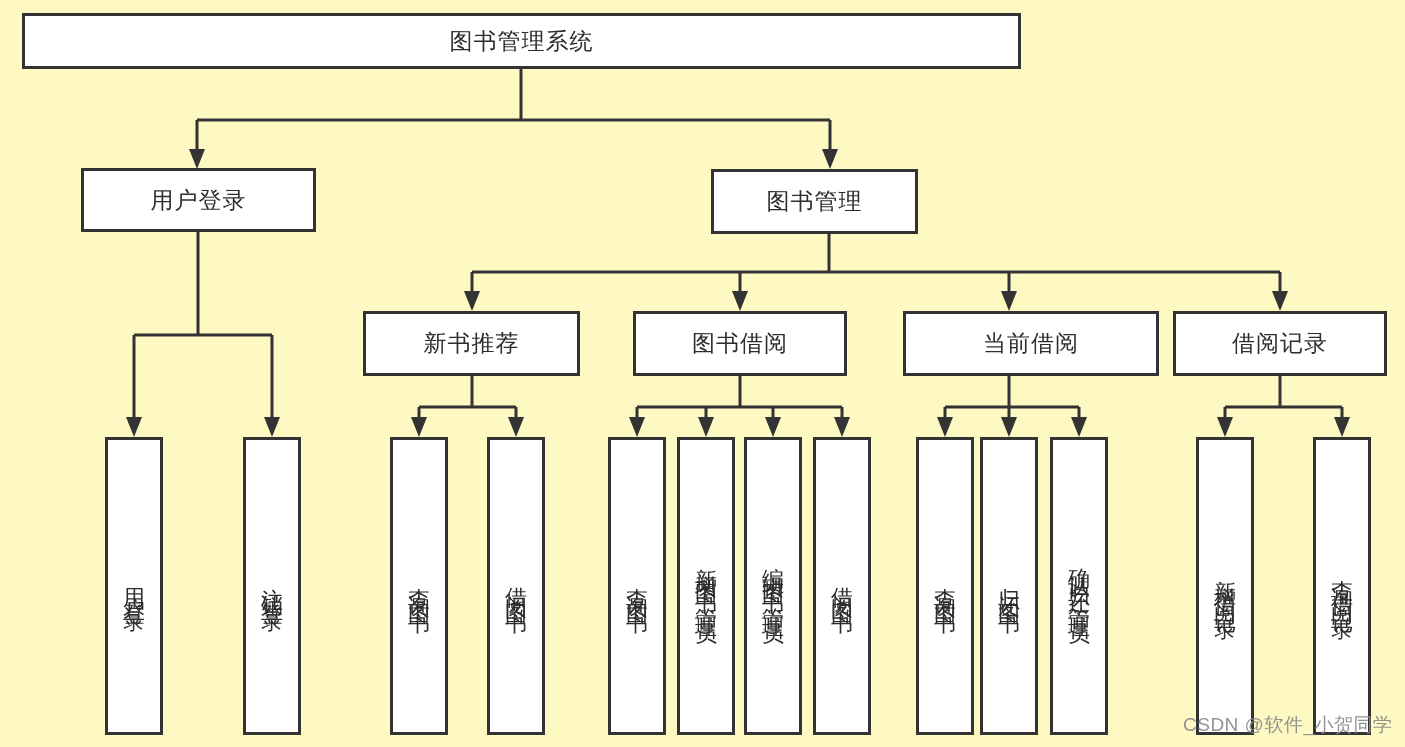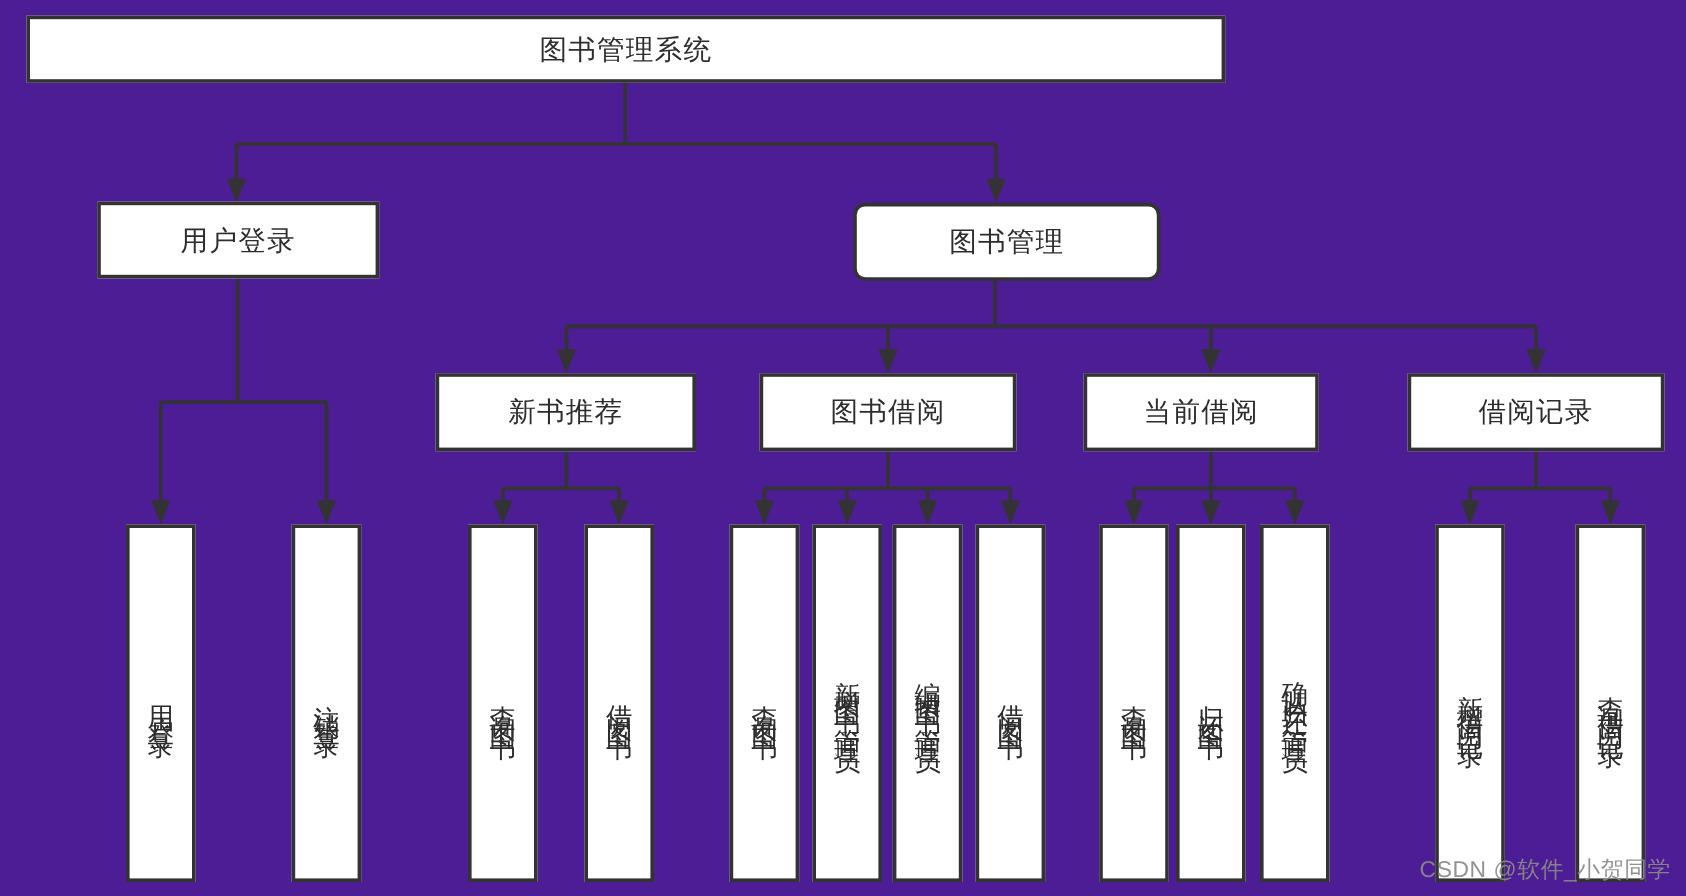--- a/index.html
+++ b/index.html
@@ -5,21 +5,21 @@
   html, body {
     margin: 0;
     padding: 0;
     background: #ffffff;
     font-family: "Liberation Sans", "DejaVu Sans", sans-serif;
   }
   .canvas {
     position: relative;
     width: 1405px;
     height: 747px;
-    background: #4c1d95;
+    background: #fef9c3;
     overflow: hidden;
   }
   .connectors {
     position: absolute;
     left: 0;
     top: 0;
     z-index: 1;
   }
   .node {
     position: absolute;
@@ -105,31 +105,31 @@
     </g>
   </svg>
 
   <div class="node h" style="left:22px; top:13px; width:999px; height:56px;">
     <span>图书管理系统</span>
   </div>
 
   <div class="node h" style="left:81px; top:168px; width:235px; height:64px;">
     <span>用户登录</span>
   </div>
-  <div class="node h" style="left:711px; top:169px; width:256px; height:65px;border-radius:10px;">
+  <div class="node h" style="left:711px; top:169px; width:207px; height:65px;">
     <span>图书管理</span>
   </div>
 
   <div class="node h" style="left:363px; top:311px; width:217px; height:65px;align-items:center;">
     <span>新书推荐</span>
   </div>
   <div class="node h" style="left:633px; top:311px; width:214px; height:65px;justify-content:center;">
     <span>图书借阅</span>
   </div>
-  <div class="node h" style="left:903px; top:311px; width:196px; height:65px;">
+  <div class="node h" style="left:903px; top:311px; width:256px; height:65px;">
     <span>当前借阅</span>
   </div>
   <div class="node h" style="left:1173px; top:311px; width:214px; height:65px;">
     <span>借阅记录</span>
   </div>
 
   <div class="node v" style="left:105px; top:437px; width:58px; height:298px;">
     <span class="vtext">用户登录</span>
   </div>
   <div class="node v" style="left:243px; top:437px; width:58px; height:298px;">

